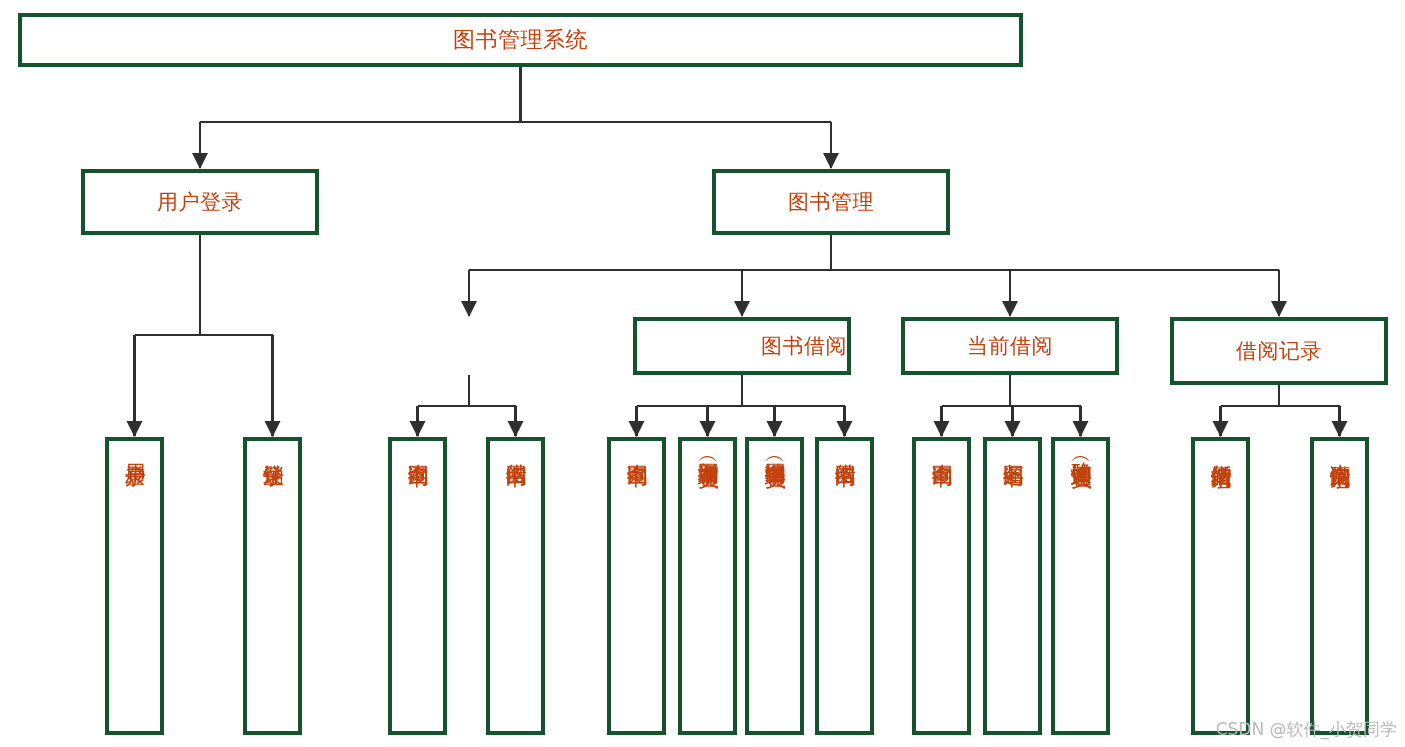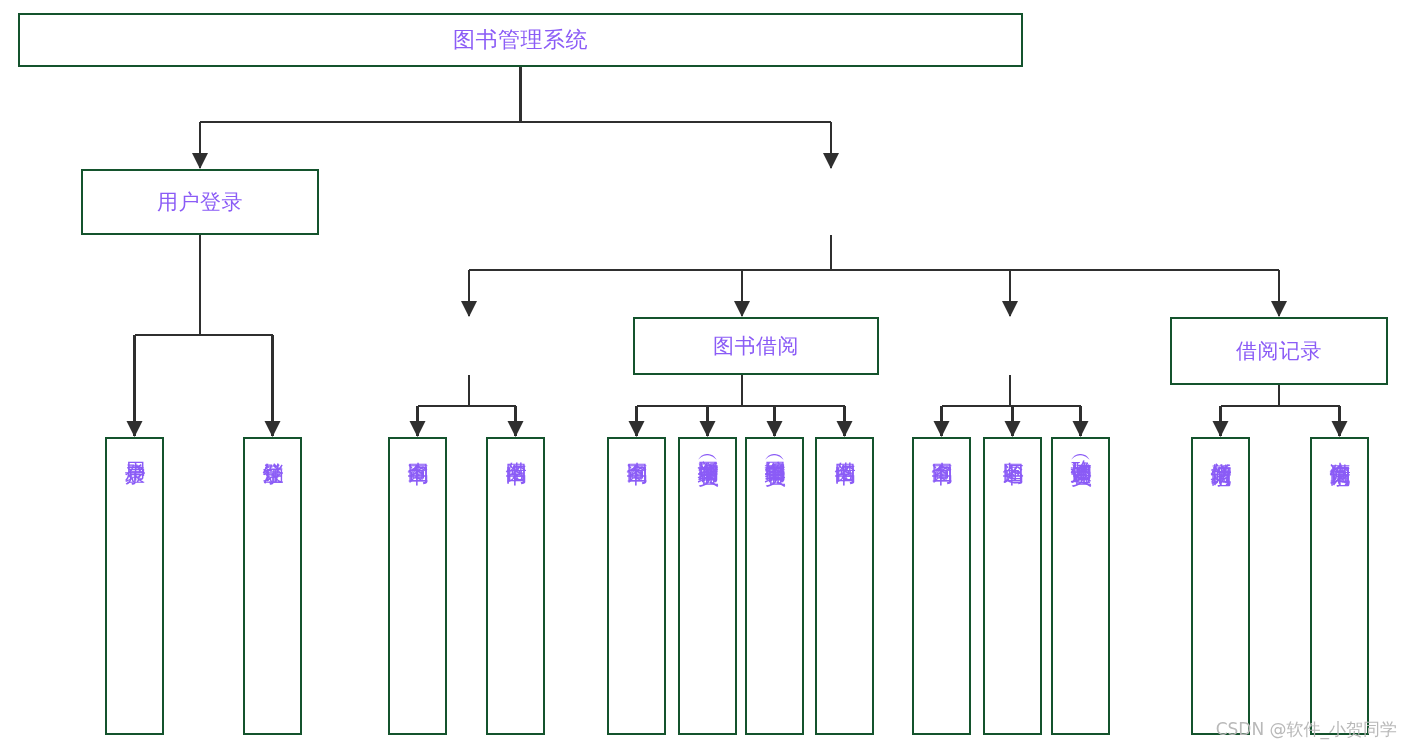--- a/index.html
+++ b/index.html
@@ -23,25 +23,25 @@
     left: 0;
     top: 0;
     width: 1405px;
     height: 747px;
     pointer-events: none;
   }
   .node {
     position: absolute;
     box-sizing: border-box;
     background: #ffffff;
-    border: 2px solid #14532d;
+    border: 4px solid #14532d;
     display: flex;
     align-items: center;
     justify-content: center;
-    color: #8b5cf6;
+    color: #c2410c;
   }
   .node .label {
     display: block;
     text-align: center;
     line-height: 1.18;
     letter-spacing: 0.5px;
   }
   .node-h .label {
     writing-mode: horizontal-tb;
     font-size: 21px;
@@ -135,23 +135,29 @@
       <polygon points="1331.5,421 1347.5,421 1339.5,437" fill="#2f2f2f"></polygon>
     </svg>
 
   <div class="node node-h node-root" style="left: 18px; top: 13px; width: 1005px; height: 54px;">
     <span class="label">图书管理系统</span>
   </div>
 
   <div class="node node-h" style="left: 81px; top: 169px; width: 238px; height: 66px;">
     <span class="label">用户登录</span>
   </div>
-
-  <div class="node node-h" style="left: 633px; top: 317px; width: 246px; height: 58px;">
+  <div class="node node-h" style="left: 712px; top: 169px; width: 238px; height: 66px;">
+    <span class="label">图书管理</span>
+  </div>
+
+  <div class="node node-h" style="left: 633px; top: 317px; width: 218px; height: 58px; justify-content: flex-end;">
     <span class="label">图书借阅</span>
+  </div>
+  <div class="node node-h" style="left: 901px; top: 317px; width: 218px; height: 58px;">
+    <span class="label">当前借阅</span>
   </div>
   <div class="node node-h" style="left: 1170px; top: 317px; width: 218px; height: 68px;">
     <span class="label">借阅记录</span>
   </div>
 
   <div class="node node-v" style="left: 105px; top: 437px; width: 59px; height: 298px;">
     <span class="label">用户登录</span>
   </div>
   <div class="node node-v" style="left: 243px; top: 437px; width: 59px; height: 298px;">
     <span class="label">注销登录</span>

